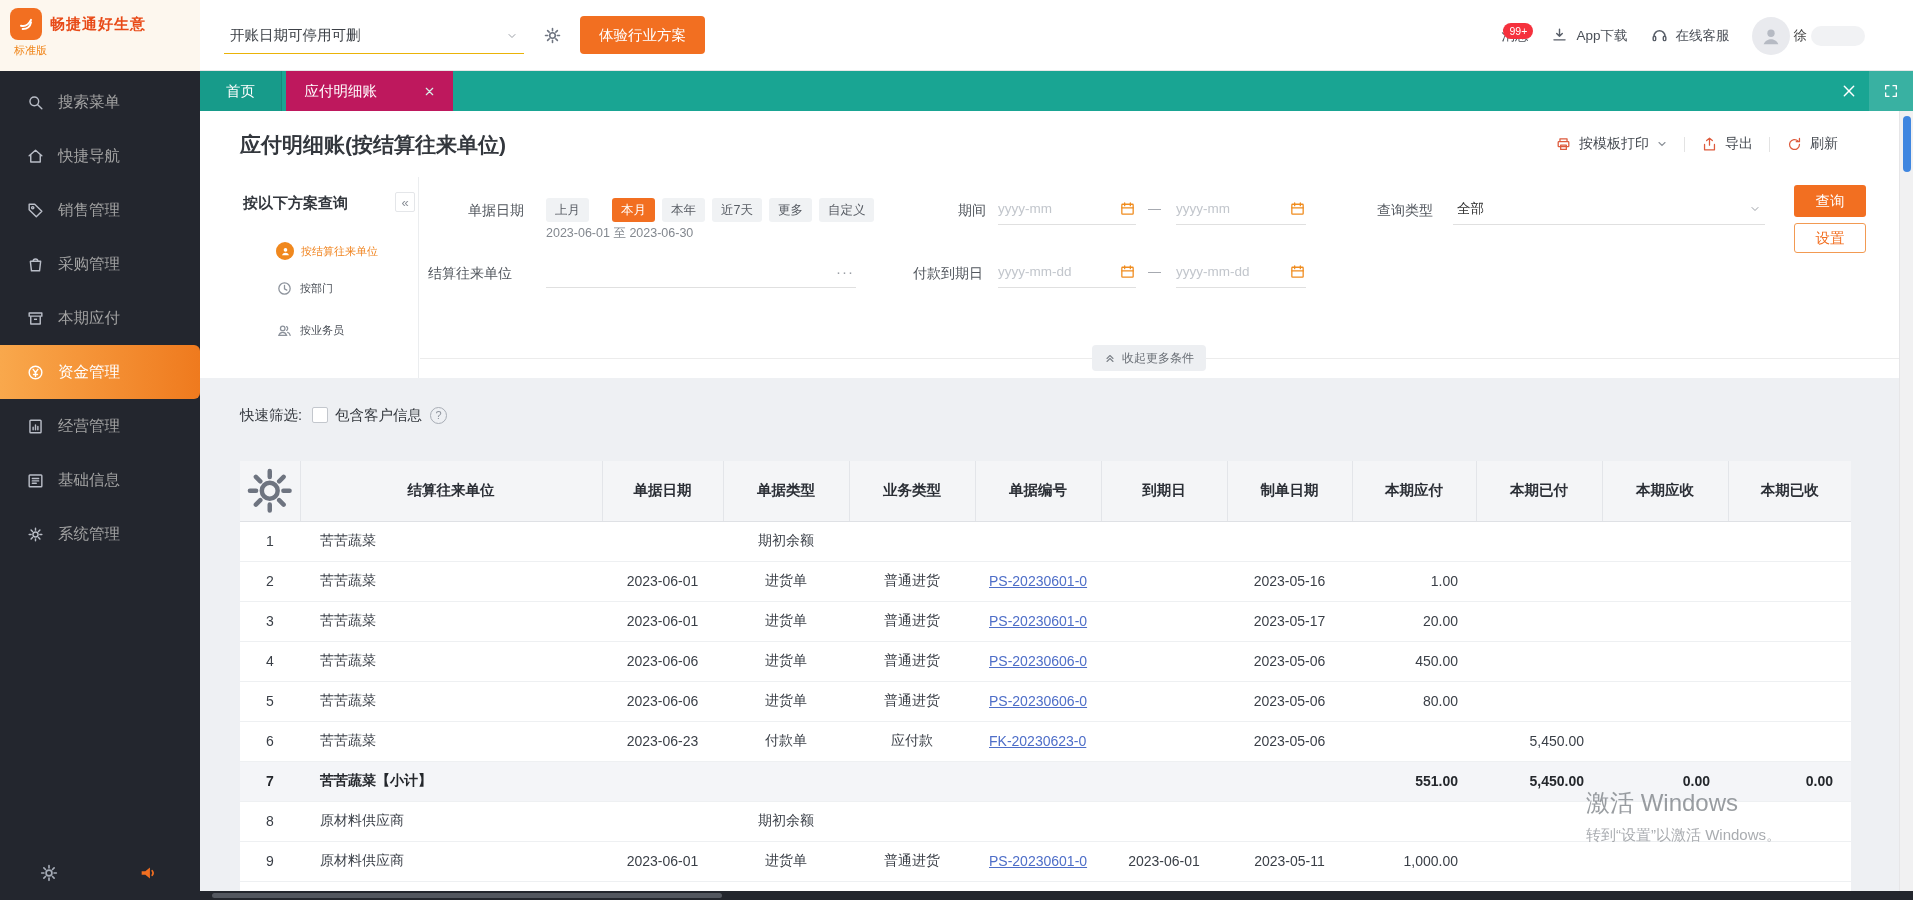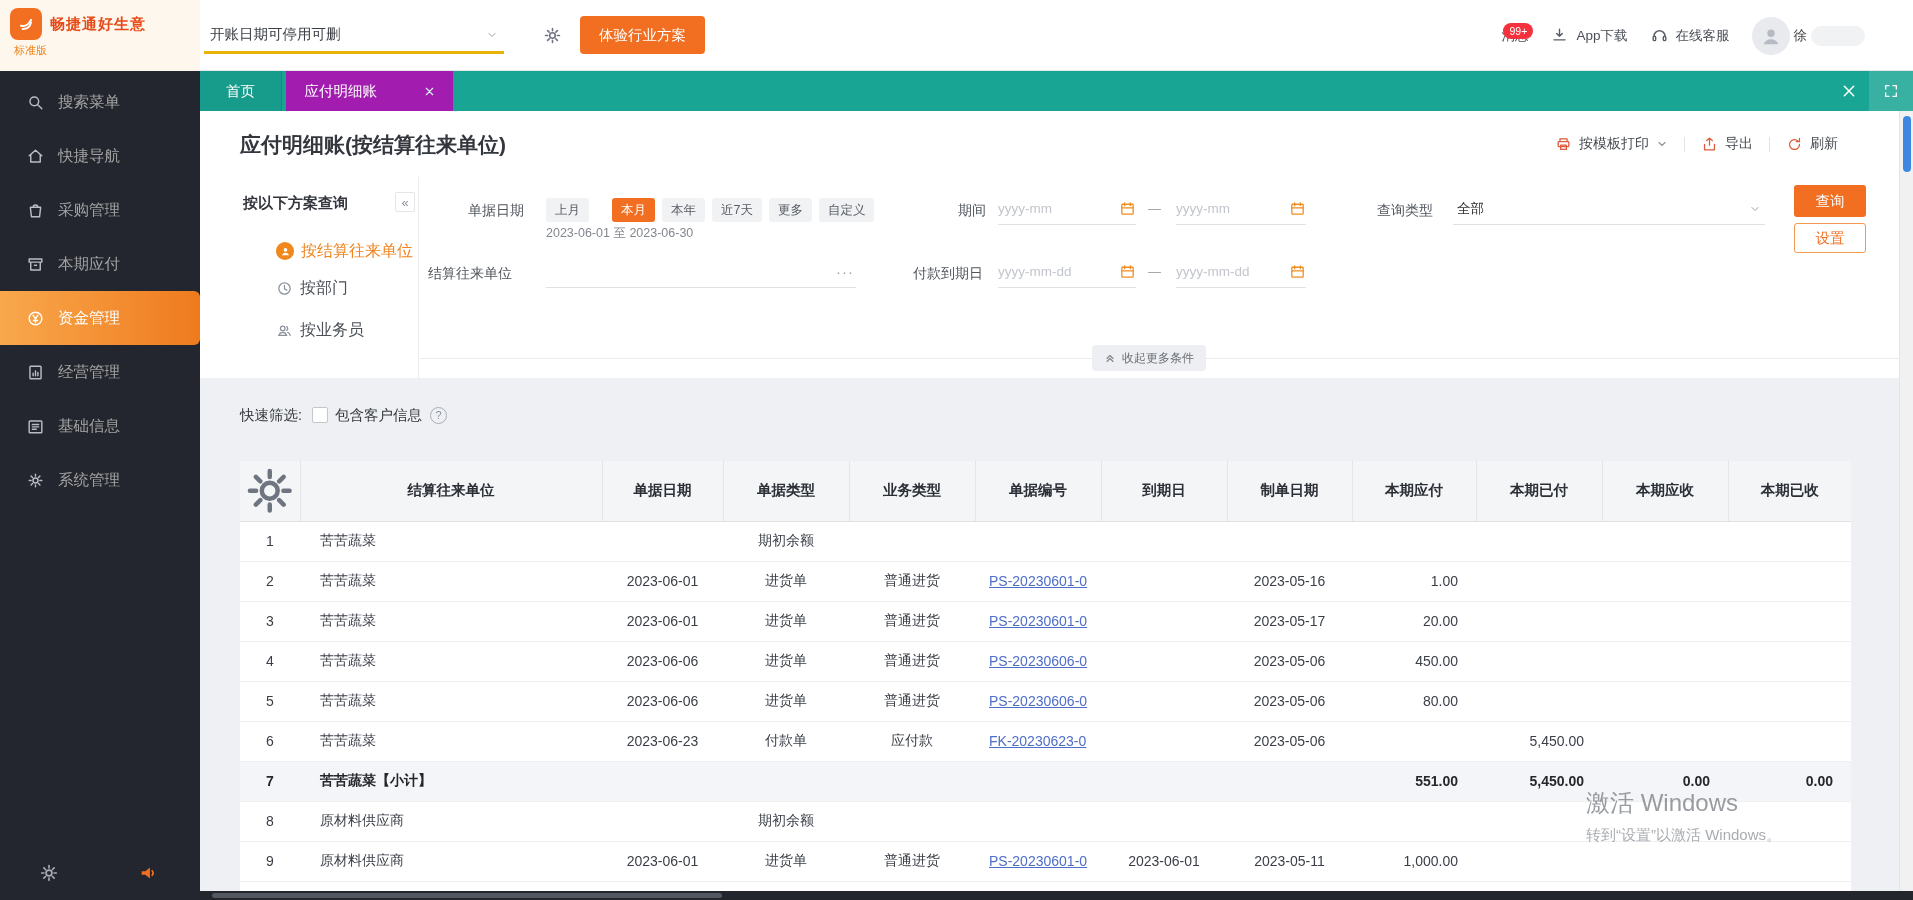--- a/index.html
+++ b/index.html
@@ -19,59 +19,59 @@
   .nav-item { height:54px; display:flex; align-items:center; gap:13px; padding-left:26px; color:#a3a3a3; font-size:15.5px; cursor:pointer; }
   .nav-item .nav-icon { width:19px; height:19px; color:#b9bdc7; }
   .nav-item.active { background:linear-gradient(90deg,#f9a84c 0%,#ef7a1e 100%); color:#fff; border-radius:0 6px 6px 0; }
   .nav-item.active .nav-icon { color:#fff; }
   .sidebar-footer { position:absolute; left:0; bottom:14px; width:200px; height:24px; }
   .foot-gear { position:absolute; left:38px; top:0; width:22px; height:22px; color:#a7adb8; cursor:pointer; }
   .foot-sound { position:absolute; left:138px; top:0; width:22px; height:22px; color:#f26f21; cursor:pointer; }
 
   
   .topbar { position:absolute; left:200px; top:0; width:1713px; height:71px; background:#fff; border-bottom:1px solid #e7e7e7; z-index:4; }
-  .account-select { position:absolute; left:4px; top:18px; width:300px; height:36px; display:flex; align-items:center; justify-content:space-between; border-bottom:3px solid #eab308; font-size:14.5px; color:#3c4046; cursor:pointer; padding:0 6px; }
+  .account-select { position:absolute; left:24px; top:18px; width:300px; height:36px; display:flex; align-items:center; justify-content:space-between; border-bottom:1px solid #eab308; font-size:14.5px; color:#3c4046; cursor:pointer; padding:0 6px; }
   .topbar-gear { position:absolute; left:342px; top:25px; width:21px; height:21px; color:#6e7480; cursor:pointer; }
   .trial-btn { position:absolute; left:380px; top:16px; height:38px; padding:0 19px; background:#f26f21; color:#fff; border:none; border-radius:4px; font-size:14.5px; cursor:pointer; font-family:inherit; }
   .topbar-right { position:absolute; right:48px; top:0; height:71px; display:flex; align-items:center; gap:22px; }
   .top-item { display:flex; align-items:center; gap:7px; font-size:13.5px; color:#4a4f57; cursor:pointer; }
   .top-item .t-icon { width:19px; height:19px; color:#585e68; }
   .icon-wrap { position:relative; }
   .badge { position:absolute; top:-13px; left:9px; background:#f5313d; color:#fff; font-size:10.5px; line-height:1; padding:3px 6px; border-radius:9px; white-space:nowrap; }
   .avatar { width:38px; height:38px; border-radius:50%; background:#e9eaee; display:flex; align-items:center; justify-content:center; color:#b6bac3; cursor:pointer; }
   .user-wrap { display:flex; align-items:center; gap:4px; cursor:pointer; }
   .user-name { font-size:13.5px; color:#444; }
   .name-blob { display:inline-block; width:54px; height:20px; background:#f1f2f4; border-radius:10px; }
 
   
   .tabbar { position:absolute; left:200px; top:71px; width:1713px; height:40px; background:#19a593; z-index:4; }
   .tab { display:inline-flex; align-items:center; height:40px; padding:0 26px; color:#fff; font-size:14.5px; cursor:pointer; vertical-align:top; }
   .tab.home { background:rgba(0,0,0,0.06); border-right:1px solid rgba(0,0,0,0.10); }
-  .tab.active { background:#a21caf; padding:0 18px;gap:36px; }
+  .tab.active { background:#be185d; padding:0 18px;gap:36px; }
   .tab-close { width:11px; height:11px; margin-left:11px; color:#d6efe9; }
   .tab-closeall { position:absolute; right:56px; top:12px; width:16px; height:16px; color:#fff; cursor:pointer; }
   .tab-corner { position:absolute; right:0; top:0; width:44px; height:40px; background:rgba(255,255,255,0.14); display:flex; align-items:center; justify-content:center; cursor:pointer; }
   .tab-corner svg { width:16px; height:16px; color:#fff; }
 
   
   .content { position:absolute; left:200px; top:111px; width:1713px; height:789px; background:#eef0f3; }
   .white-top { position:absolute; left:0; top:0; width:1713px; height:267px; background:#fff; }
   .title-row { position:relative; height:66px; }
   .page-title { position:absolute; left:40px; top:20px; font-size:21px; font-weight:bold; color:#33373d; }
   .title-actions { position:absolute; right:75px; top:0; height:66px; display:flex; align-items:center; gap:16px; }
   .t-action { display:flex; align-items:center; gap:7px; font-size:14px; color:#464b52; cursor:pointer; }
   .t-action .a-icon { width:17px; height:17px; color:#dd5a3c; }
   .t-action .a-chev { width:12px; height:12px; color:#8a8f97; }
   .t-sep { width:1px; height:15px; background:#e3e3e3; }
 
   
   .scheme-panel { position:absolute; left:0; top:66px; width:219px; height:201px; border-right:1px solid #ebedef;padding-left:20px; }
   .scheme-title { position:absolute; left:43px; top:17px; font-size:15px; font-weight:bold; color:#33373d; }
   .scheme-collapse { position:absolute; right:3px; top:15px; width:20px; height:20px; border:1px solid #e4e6e9; background:#fff; border-radius:2px; color:#8a8f97; font-size:13px; display:flex; align-items:center; justify-content:center; cursor:pointer; }
-  .scheme-item { position:absolute; left:0; width:219px; height:28px; display:flex; align-items:center; gap:7px; padding-left:76px; font-size:16px; color:#4a4f57; cursor:pointer; }
+  .scheme-item { position:absolute; left:0; width:219px; height:28px; display:flex; align-items:center; gap:7px; padding-left:76px; font-size:11px; color:#4a4f57; cursor:pointer; }
   .scheme-item .s-icon { width:17px; height:17px; color:#8d939c; flex:0 0 auto; }
   .scheme-item.active { color:#f0831e; }
   .s-circle { width:18px; height:18px; border-radius:50%; background:#f0881e; display:flex; align-items:center; justify-content:center; flex:0 0 auto; }
   .s-circle svg { width:11px; height:11px; color:#fff; }
 
   
   .query-form { position:absolute; left:220px; top:66px; width:1493px; height:201px; }
   .f-label { position:absolute; font-size:14px; color:#51565d; }
   .chips { position:absolute; left:126px; top:21px; display:flex; gap:7px; }
   .chip { display:inline-flex; align-items:center; height:24px; padding:0 9px; background:#f0f2f4; border-radius:3px; font-size:12.5px; color:#585d64; cursor:pointer; }
@@ -152,20 +152,29 @@
         <span>搜索菜单</span>
       </div>
       <div class="nav-item">
         <span class="nav-icon">
             <svg viewBox="0 0 24 24" fill="none" stroke="currentColor" stroke-width="1.8" stroke-linecap="round" stroke-linejoin="round">
               <path d="M4 11l8-7 8 7"></path>
               <path d="M6 10v9h12v-9"></path>
             </svg>
           </span>
         <span>快捷导航</span>
+      </div>
+      <div class="nav-item">
+        <span class="nav-icon">
+            <svg viewBox="0 0 24 24" fill="none" stroke="currentColor" stroke-width="1.8" stroke-linejoin="round">
+              <path d="M4 4h7l9 9-7 7-9-9z"></path>
+              <circle cx="8.5" cy="8.5" r="1.4"></circle>
+            </svg>
+          </span>
+        <span>销售管理</span>
       </div>
       <div class="nav-item">
         <span class="nav-icon">
             <svg viewBox="0 0 24 24" fill="none" stroke="currentColor" stroke-width="1.8" stroke-linejoin="round">
               <path d="M5.5 8h13l-1.4 12H6.9z"></path>
               <path d="M9 8a3 3 0 016 0"></path>
             </svg>
           </span>
         <span>采购管理</span>
       </div>

